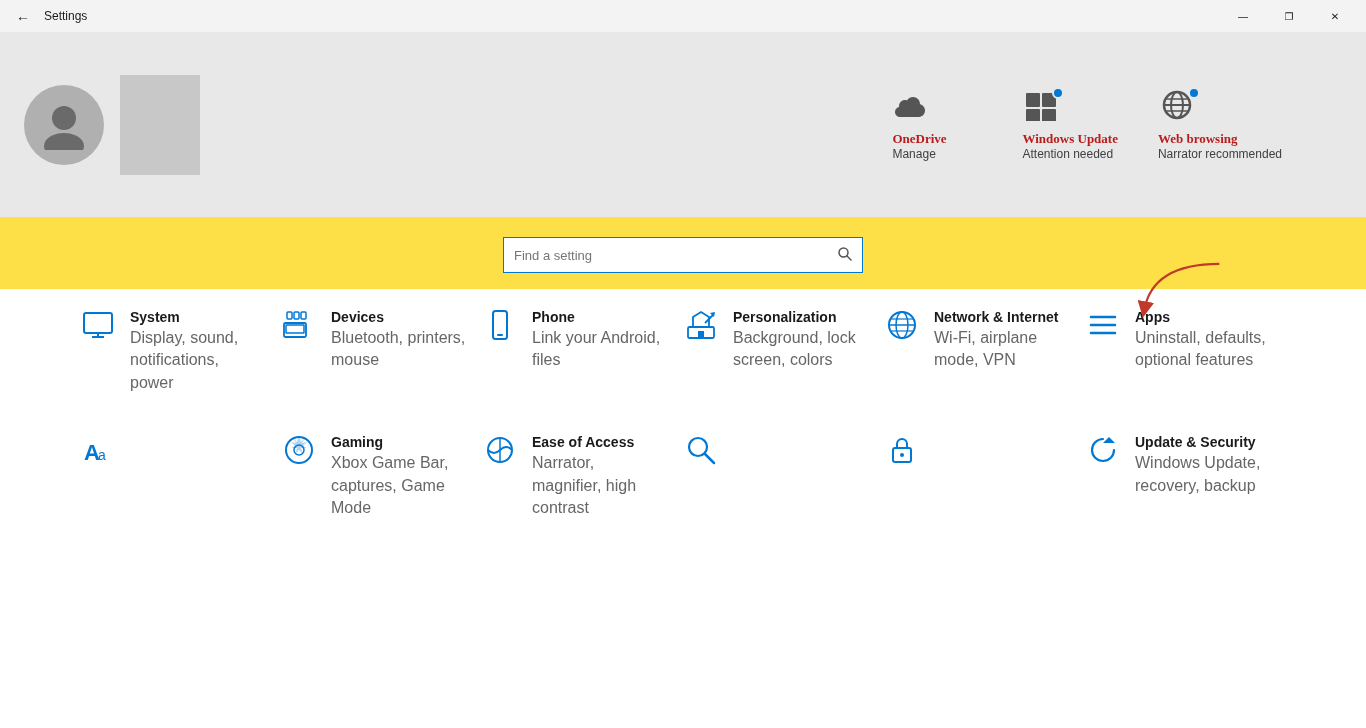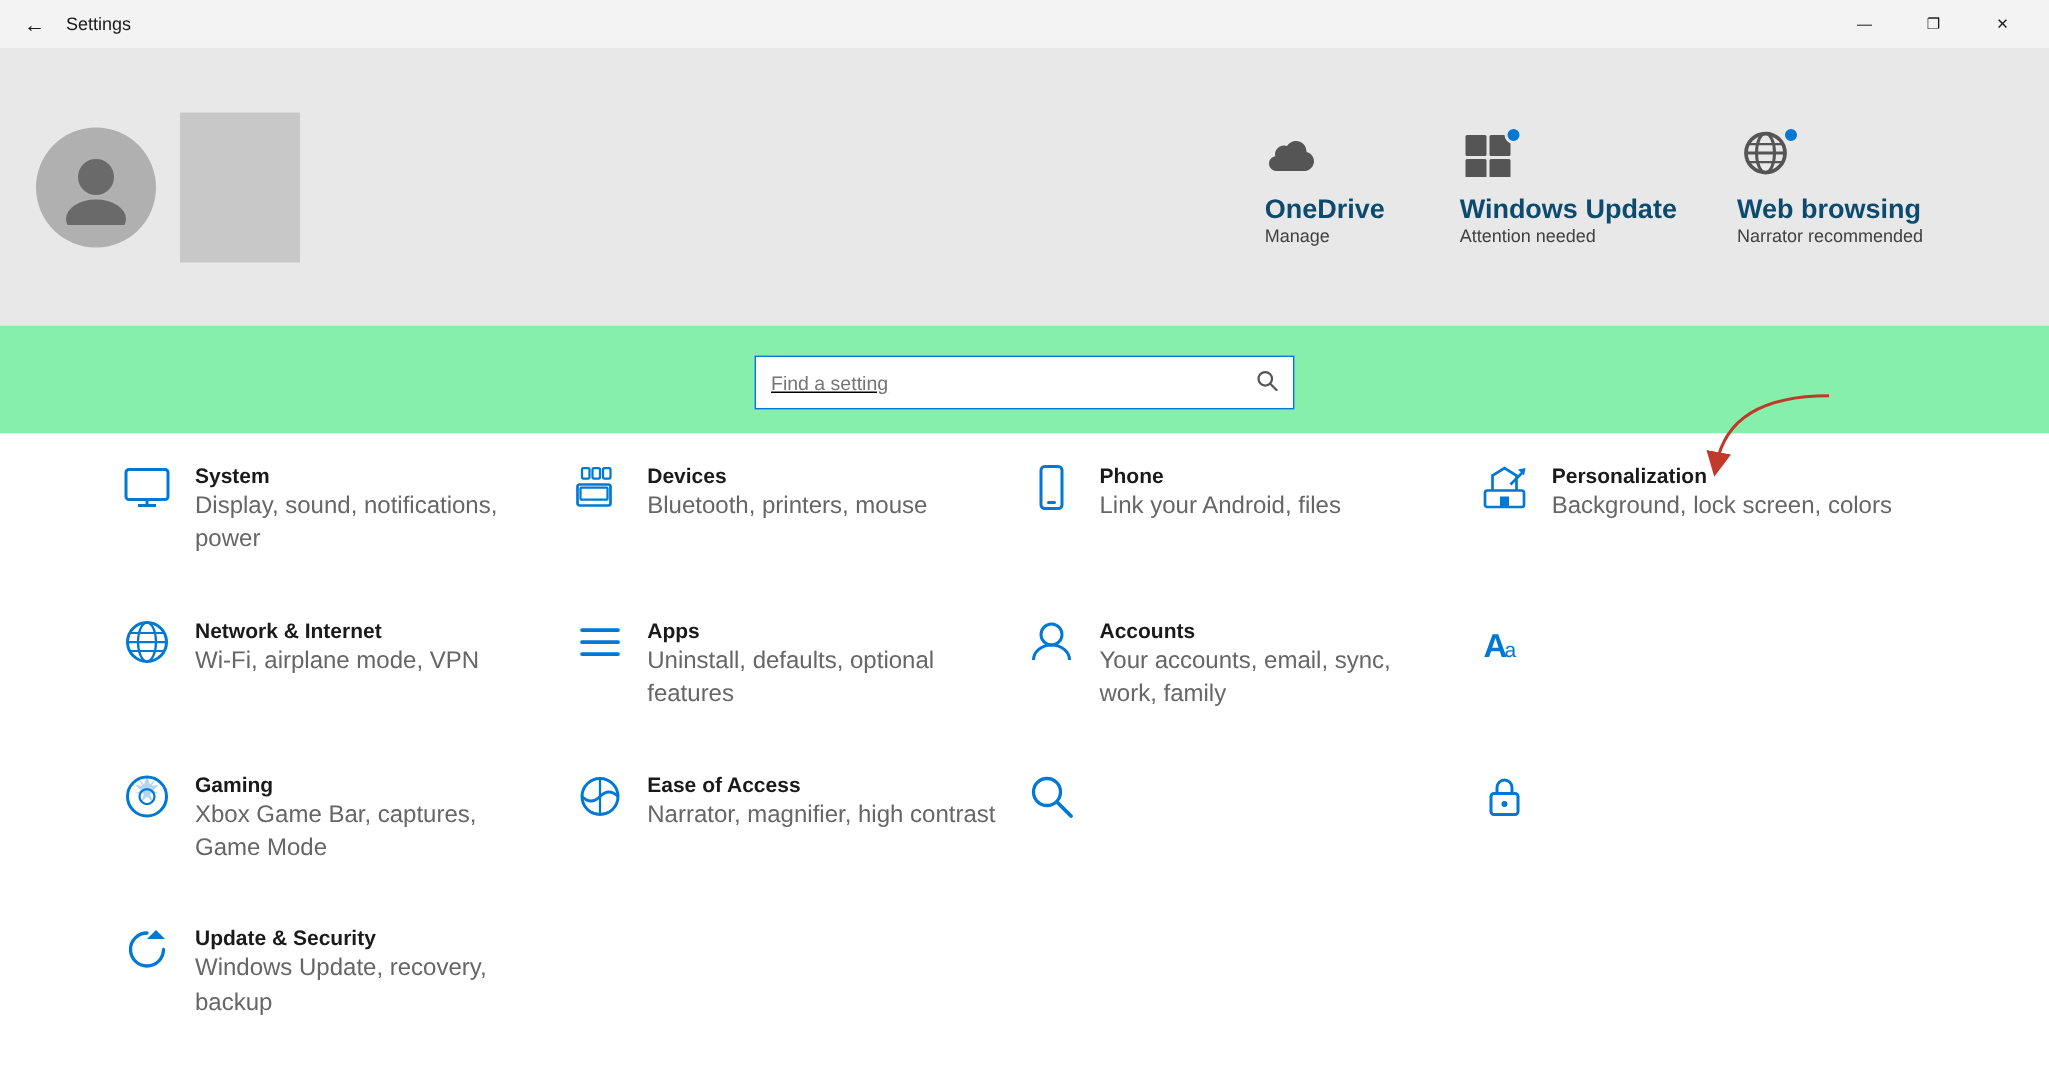--- a/index.html
+++ b/index.html
@@ -110,36 +110,36 @@
       position: absolute;
       top: -2px;
       right: -4px;
       width: 12px;
       height: 12px;
       background: #0078d4;
       border-radius: 50%;
       border: 2px solid #e8e8e8;
     }
     .shortcut-title {
-      font-size: 18px;
+      font-size: 13px;
       font-weight: 600;
-      color: #0c4a6e;
+      color: #b91c1c;
+      font-family: Liberation Serif, serif;
     }
     .shortcut-subtitle {
       font-size: 12px;
       color: #404040;
     }
 
     
     .search-area {
       display: flex;
       justify-content: center;
       padding: 20px 0 16px 0;
-      background: #86efac;
-      text-decoration: underline;
+      background: #fde047;
     }
     .search-box {
       display: flex;
       align-items: center;
       border: 1.5px solid #0078d4;
       background: white;
       width: 360px;
       height: 36px;
       padding: 0 10px;
     }
@@ -161,21 +161,21 @@
     }
 
     
     .main-content {
       background: white;
       padding: 0 80px 30px 80px;
     }
 
     .settings-grid {
       display: grid;
-      grid-template-columns: repeat(4, 1fr);
+      grid-template-columns: repeat(6, 1fr);
       gap: 0;
     }
 
     .setting-item {
       display: flex;
       align-items: flex-start;
       padding: 20px 16px 20px 0;
       cursor: pointer;
       gap: 14px;
     }
@@ -386,32 +386,20 @@
             </svg>
       </div>
       <div class="setting-text">
         <div class="setting-name">Apps</div>
         <div class="setting-desc">Uninstall, defaults, optional features</div>
       </div>
     </div>
         <div class="setting-item">
       <div class="setting-icon">
         <svg width="32" height="32" viewBox="0 0 32 32" fill="none" xmlns="http://www.w3.org/2000/svg">
-              <circle cx="16" cy="11" r="7" stroke="#0078d4" stroke-width="2" fill="none"></circle>
-              <path d="M4 28C4 22.477 9.373 18 16 18C22.627 18 28 22.477 28 28" stroke="#0078d4" stroke-width="2" fill="none"></path>
-            </svg>
-      </div>
-      <div class="setting-text">
-        <div class="setting-name">Accounts</div>
-        <div class="setting-desc">Your accounts, email, sync, work, family</div>
-      </div>
-    </div>
-        <div class="setting-item">
-      <div class="setting-icon">
-        <svg width="32" height="32" viewBox="0 0 32 32" fill="none" xmlns="http://www.w3.org/2000/svg">
               <text x="2" y="26" font-family="Arial" font-weight="bold" font-size="22" fill="#0078d4">A</text>
               <text x="16" y="26" font-family="Arial" font-size="14" fill="#0078d4">a</text>
             </svg>
       </div>
     </div>
         <div class="setting-item">
       <div class="setting-icon">
         <svg width="32" height="32" viewBox="0 0 32 32" fill="none" xmlns="http://www.w3.org/2000/svg">
               <circle cx="16" cy="16" r="13" stroke="#0078d4" stroke-width="2" fill="none"></circle>
               <circle cx="16" cy="16" r="5" stroke="#0078d4" stroke-width="1.5" fill="none"></circle>

